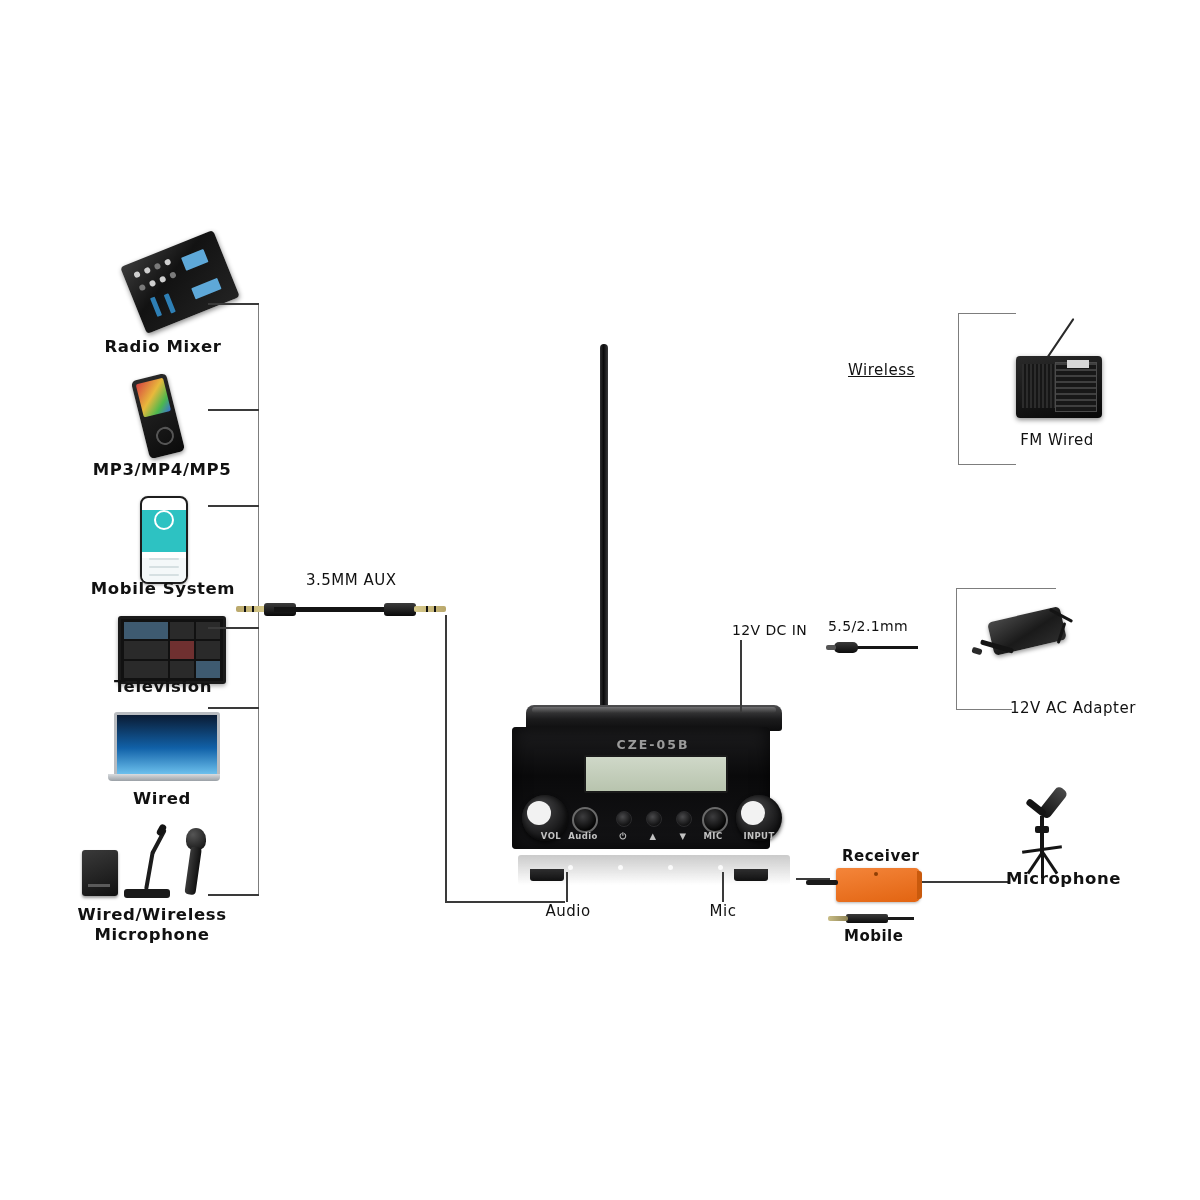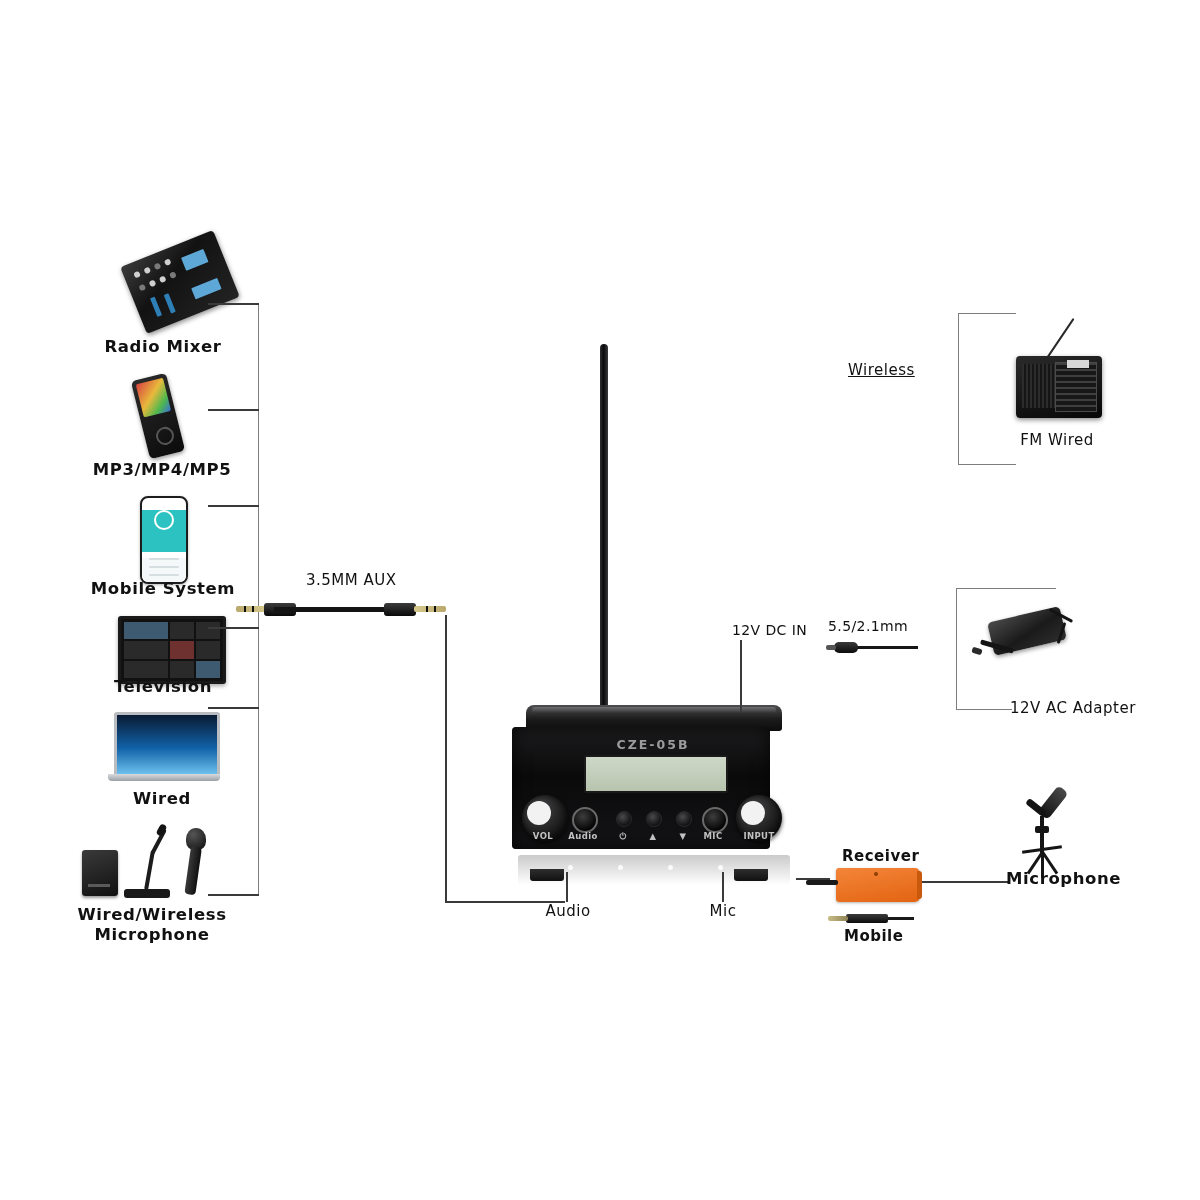--- a/index.html
+++ b/index.html
@@ -452,21 +452,21 @@
         </div>
       <div class="tx-jack audio"></div>
       <div class="tx-btn b1"></div>
       <div class="tx-btn b2"></div>
       <div class="tx-btn b3"></div>
       <div class="tx-jack mic"></div>
       <div class="tx-knob right">
           <div class="hl"></div>
         </div>
 
-      <div class="tx-plabel" style="left:8px; width:46px;">VOL</div>
+      <div class="tx-plabel" style="left:16px; width:46px;">VOL</div>
       <div class="tx-plabel" style="left:48px; width:46px;">Audio</div>
       <div class="tx-plabel" style="left:96px; width:30px;">⏻</div>
       <div class="tx-plabel" style="left:126px; width:30px;">▲</div>
       <div class="tx-plabel" style="left:156px; width:30px;">▼</div>
       <div class="tx-plabel" style="left:180px; width:42px;">MIC</div>
       <div class="tx-plabel" style="left:222px; width:50px;">INPUT</div>
 
       <div class="tx-foot" style="left:18px;"></div>
       <div class="tx-foot" style="left:222px;"></div>
     </div>

